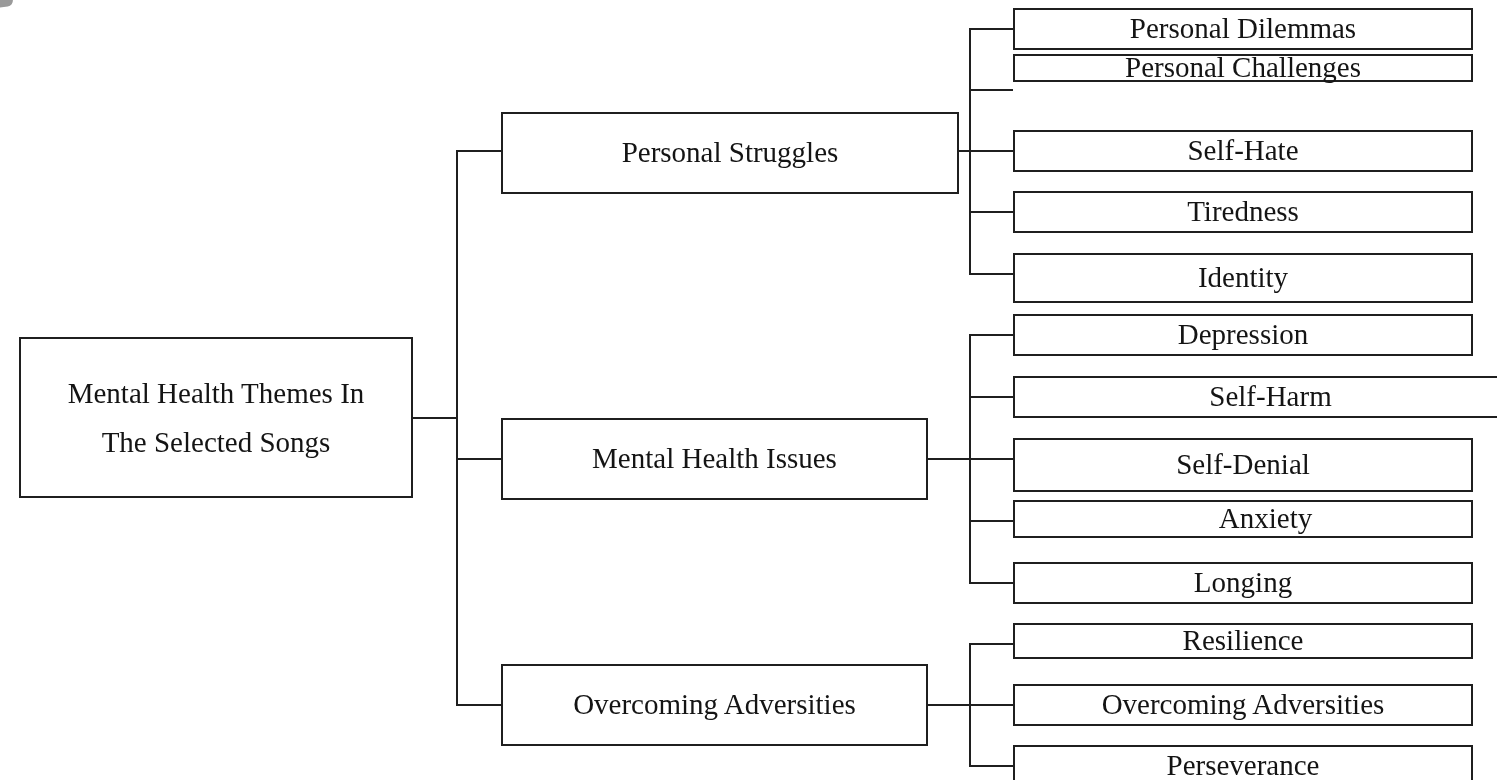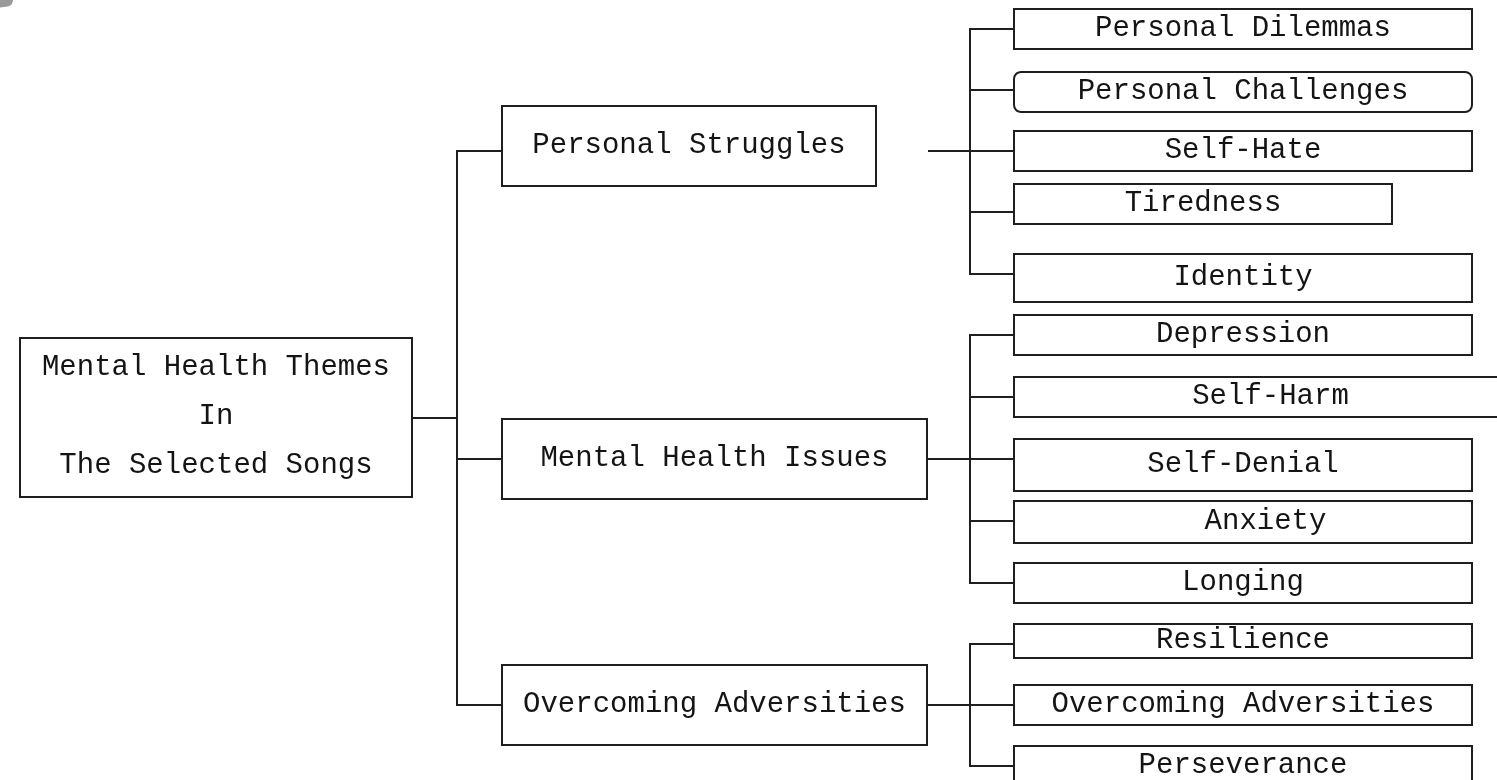--- a/index.html
+++ b/index.html
@@ -29,21 +29,20 @@
   }
   .node {
     position: absolute;
     box-sizing: border-box;
     border: 2px solid #1f1f1f;
     background: #ffffff;
     display: flex;
     align-items: center;
     justify-content: center;
     text-align: center;
-    font-family: Liberation Mono, monospace;
   }
   .node .label {
     display: block;
     white-space: pre-line;
     font-size: 29px;
     line-height: 1.68;
   }
   .leaf .label, .branch .label {
     line-height: 1.1;
   }
@@ -102,56 +101,56 @@
       <line x1="969" y1="705" x2="1013" y2="705"></line>
       <line x1="969" y1="766" x2="1013" y2="766"></line>
     </g>
   </svg>
 
   <div class="node root" style="left:19px; top:337px; width:394px; height:161px;">
     <span class="label">Mental Health Themes In
 The Selected Songs</span>
   </div>
 
-  <div class="node branch" style="left:501px; top:105px; width:376px; height:82px;">
+  <div class="node branch" style="left:501px; top:112px; width:458px; height:82px;">
     <span class="label">Personal Struggles</span>
   </div>
   <div class="node branch" style="left:501px; top:418px; width:427px; height:82px;">
     <span class="label">Mental Health Issues</span>
   </div>
   <div class="node branch" style="left:501px; top:664px; width:427px; height:82px;">
     <span class="label">Overcoming Adversities</span>
   </div>
 
   <div class="node leaf" style="left:1013px; top:8px; width:460px; height:42px;">
     <span class="label">Personal Dilemmas</span>
   </div>
-  <div class="node leaf" style="left:1013px; top:71px; width:460px; height:42px;border-radius:8px;">
+  <div class="node leaf" style="left:1013px; top:54px; width:460px; height:28px;">
     <span class="label">Personal Challenges</span>
   </div>
   <div class="node leaf" style="left:1013px; top:130px; width:460px; height:42px;">
     <span class="label">Self-Hate</span>
   </div>
-  <div class="node leaf" style="left:1013px; top:183px; width:380px; height:42px;">
+  <div class="node leaf" style="left:1013px; top:191px; width:460px; height:42px;">
     <span class="label">Tiredness</span>
   </div>
   <div class="node leaf" style="left:1013px; top:253px; width:460px; height:50px;">
     <span class="label">Identity</span>
   </div>
 
   <div class="node leaf" style="left:1013px; top:314px; width:460px; height:42px;">
     <span class="label">Depression</span>
   </div>
   <div class="node leaf" style="left:1013px; top:376px; width:515px; height:42px;">
     <span class="label">Self-Harm</span>
   </div>
   <div class="node leaf" style="left:1013px; top:438px; width:460px; height:54px;">
     <span class="label">Self-Denial</span>
   </div>
-  <div class="node leaf" style="left:1013px; top:500px; width:460px; height:44px;padding-left:45px;">
+  <div class="node leaf" style="left:1013px; top:500px; width:460px; height:38px;padding-left:45px;">
     <span class="label">Anxiety</span>
   </div>
   <div class="node leaf" style="left:1013px; top:562px; width:460px; height:42px;align-items:center;">
     <span class="label">Longing</span>
   </div>
 
   <div class="node leaf" style="left:1013px; top:623px; width:460px; height:36px;">
     <span class="label">Resilience</span>
   </div>
   <div class="node leaf" style="left:1013px; top:684px; width:460px; height:42px;">

